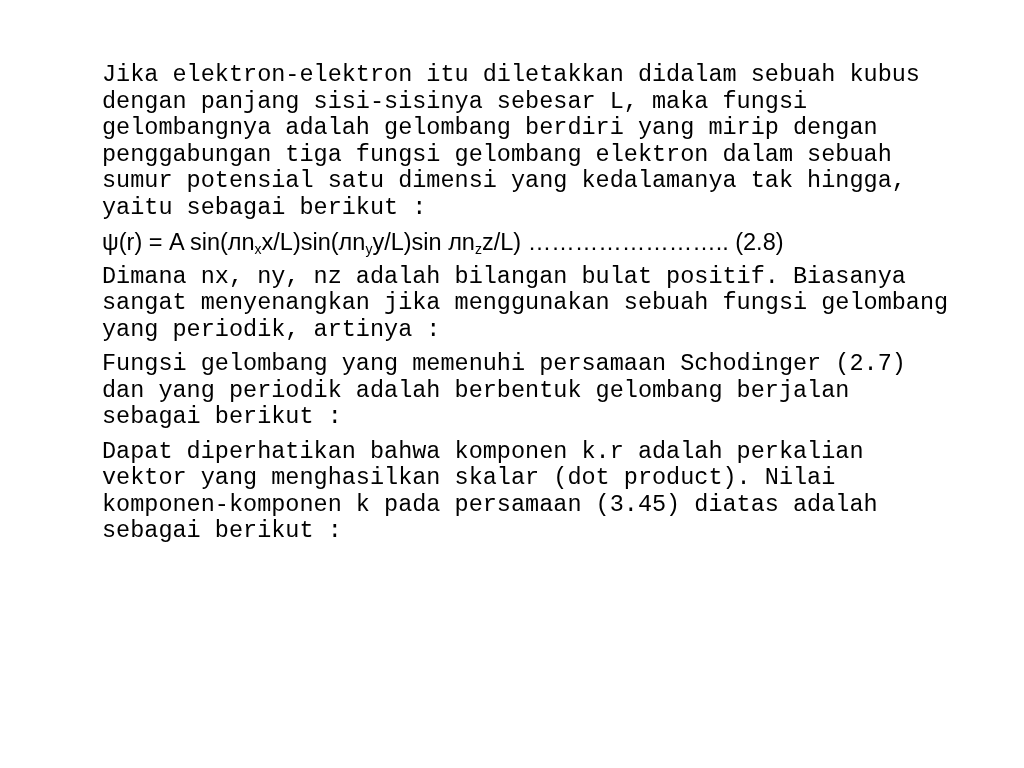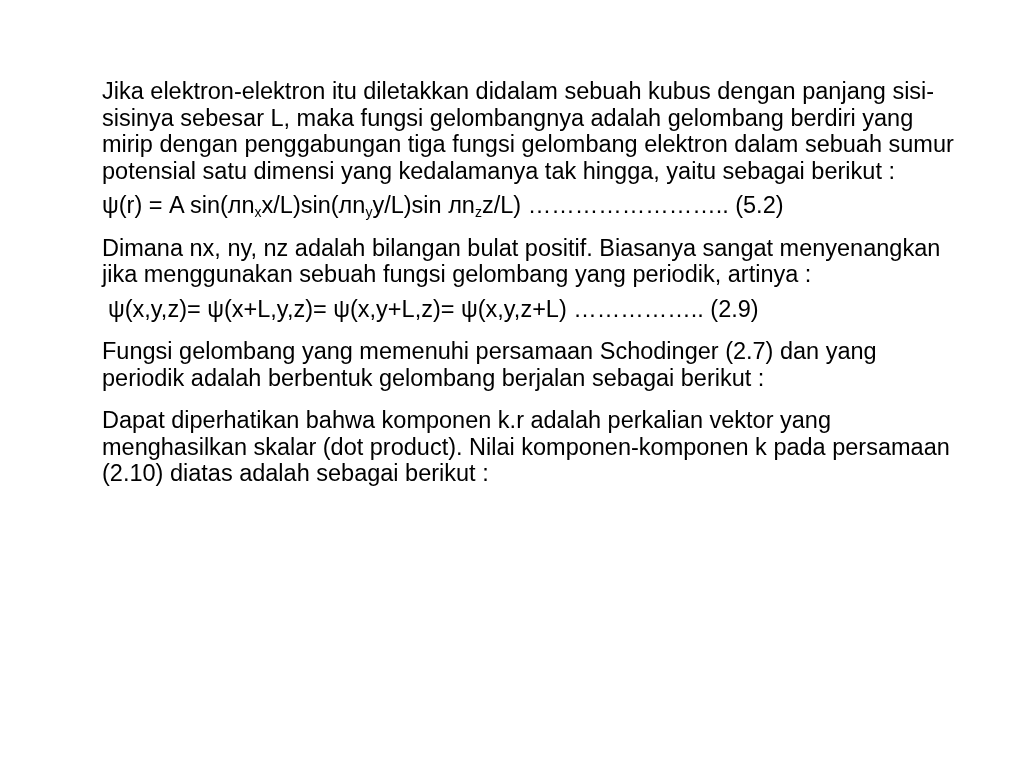--- a/index.html
+++ b/index.html
@@ -17,40 +17,40 @@
       position: absolute;
       left: 102px;
       top: 62px;
       width: 860px;
       font-family: "Liberation Sans", sans-serif;
       font-size: 23.5px;
       line-height: 26.5px;
       color: #000000;
     }
     .para {
-      margin: 16px 0 8px 0;
+      margin: 0 0 8px 0;
       white-space: normal;
+      font-family: Liberation Mono, monospace;
     }
     .eq {
       margin: 0 0 8px 0;
       white-space: nowrap;
     }
     .indent { padding-left: 6px; }
     sub { font-size: 14px; line-height: 0; vertical-align: -4px; }
   </style>
 </head>
 <body>
 
 <div class="slide">
   <p class="para">Jika elektron-elektron itu diletakkan didalam sebuah kubus dengan panjang sisi-sisinya  sebesar L, maka fungsi gelombangnya adalah gelombang berdiri yang mirip dengan penggabungan tiga fungsi gelombang elektron dalam sebuah sumur potensial satu dimensi yang kedalamanya tak hingga, yaitu sebagai berikut :</p>
 
-  <p class="eq"><span>ψ(r) = A sin(лn</span><sub>x</sub><span>x/L)sin(лn</span><sub>y</sub><span>y/L)sin лn</span><sub>z</sub><span>z/L) …………………….. (5.2)</span></p>
+  <p class="eq"><span>ψ(r) = A sin(лn</span><sub>x</sub><span>x/L)sin(лn</span><sub>y</sub><span>y/L)sin лn</span><sub>z</sub><span>z/L) …………………….. (2.8)</span></p>
 
   <p class="para">Dimana nx, ny, nz adalah bilangan bulat positif. Biasanya sangat menyenangkan jika menggunakan sebuah fungsi gelombang yang periodik, artinya :</p>
 
-  <p class="eq indent">ψ(x,y,z)= ψ(x+L,y,z)= ψ(x,y+L,z)= ψ(x,y,z+L) …………….. (2.9)</p>
 
   <p class="para">Fungsi gelombang yang memenuhi persamaan Schodinger (2.7) dan yang periodik adalah berbentuk gelombang berjalan sebagai berikut :</p>
 
 
-  <p class="para">Dapat diperhatikan bahwa komponen k.r adalah perkalian vektor yang menghasilkan skalar (dot product). Nilai komponen-komponen k pada persamaan (2.10) diatas adalah sebagai berikut :</p>
+  <p class="para">Dapat diperhatikan bahwa komponen k.r adalah perkalian vektor yang menghasilkan skalar (dot product). Nilai komponen-komponen k pada persamaan (3.45) diatas adalah sebagai berikut :</p>
 
 </div>
 
 </body></html>

